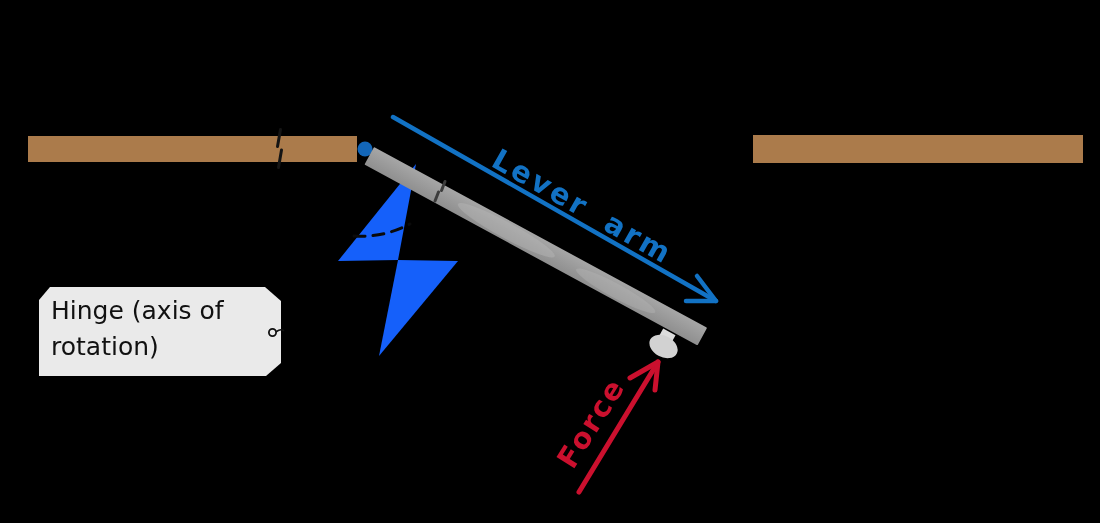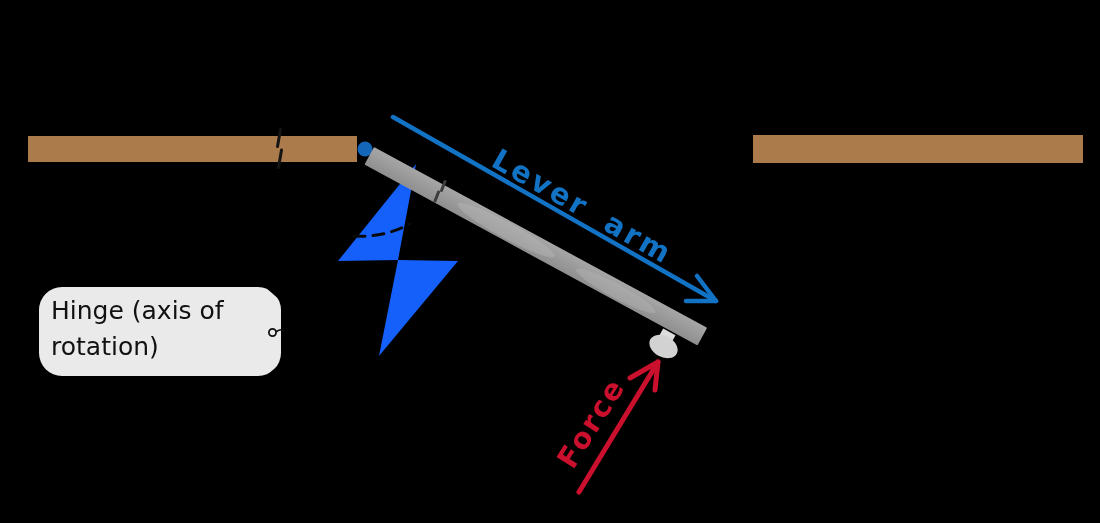--- a/index.html
+++ b/index.html
@@ -40,21 +40,20 @@
     white-space:nowrap;
   }
   .hinge-tag{
     position:absolute;left:39px;top:287px;z-index:2;
     width:242px;height:89px;box-sizing:border-box;
     background:var(--label-bg);
     clip-path:polygon(11px 0, 226px 0, 242px 14px, 242px 76px, 227px 89px, 0 89px, 0 13px);
     color:var(--label-text);
     font-size:25px;line-height:36px;
     padding:6px 14px 0 12px;
-    border-radius:23px;
   }
   svg.ring-layer{position:absolute;left:260px;top:320px;z-index:3;}
 </style>
 </head>
 <body>
 
 <div class="stage">
 
   <svg class="layer" width="1100" height="523" viewBox="0 0 1100 523">
 

